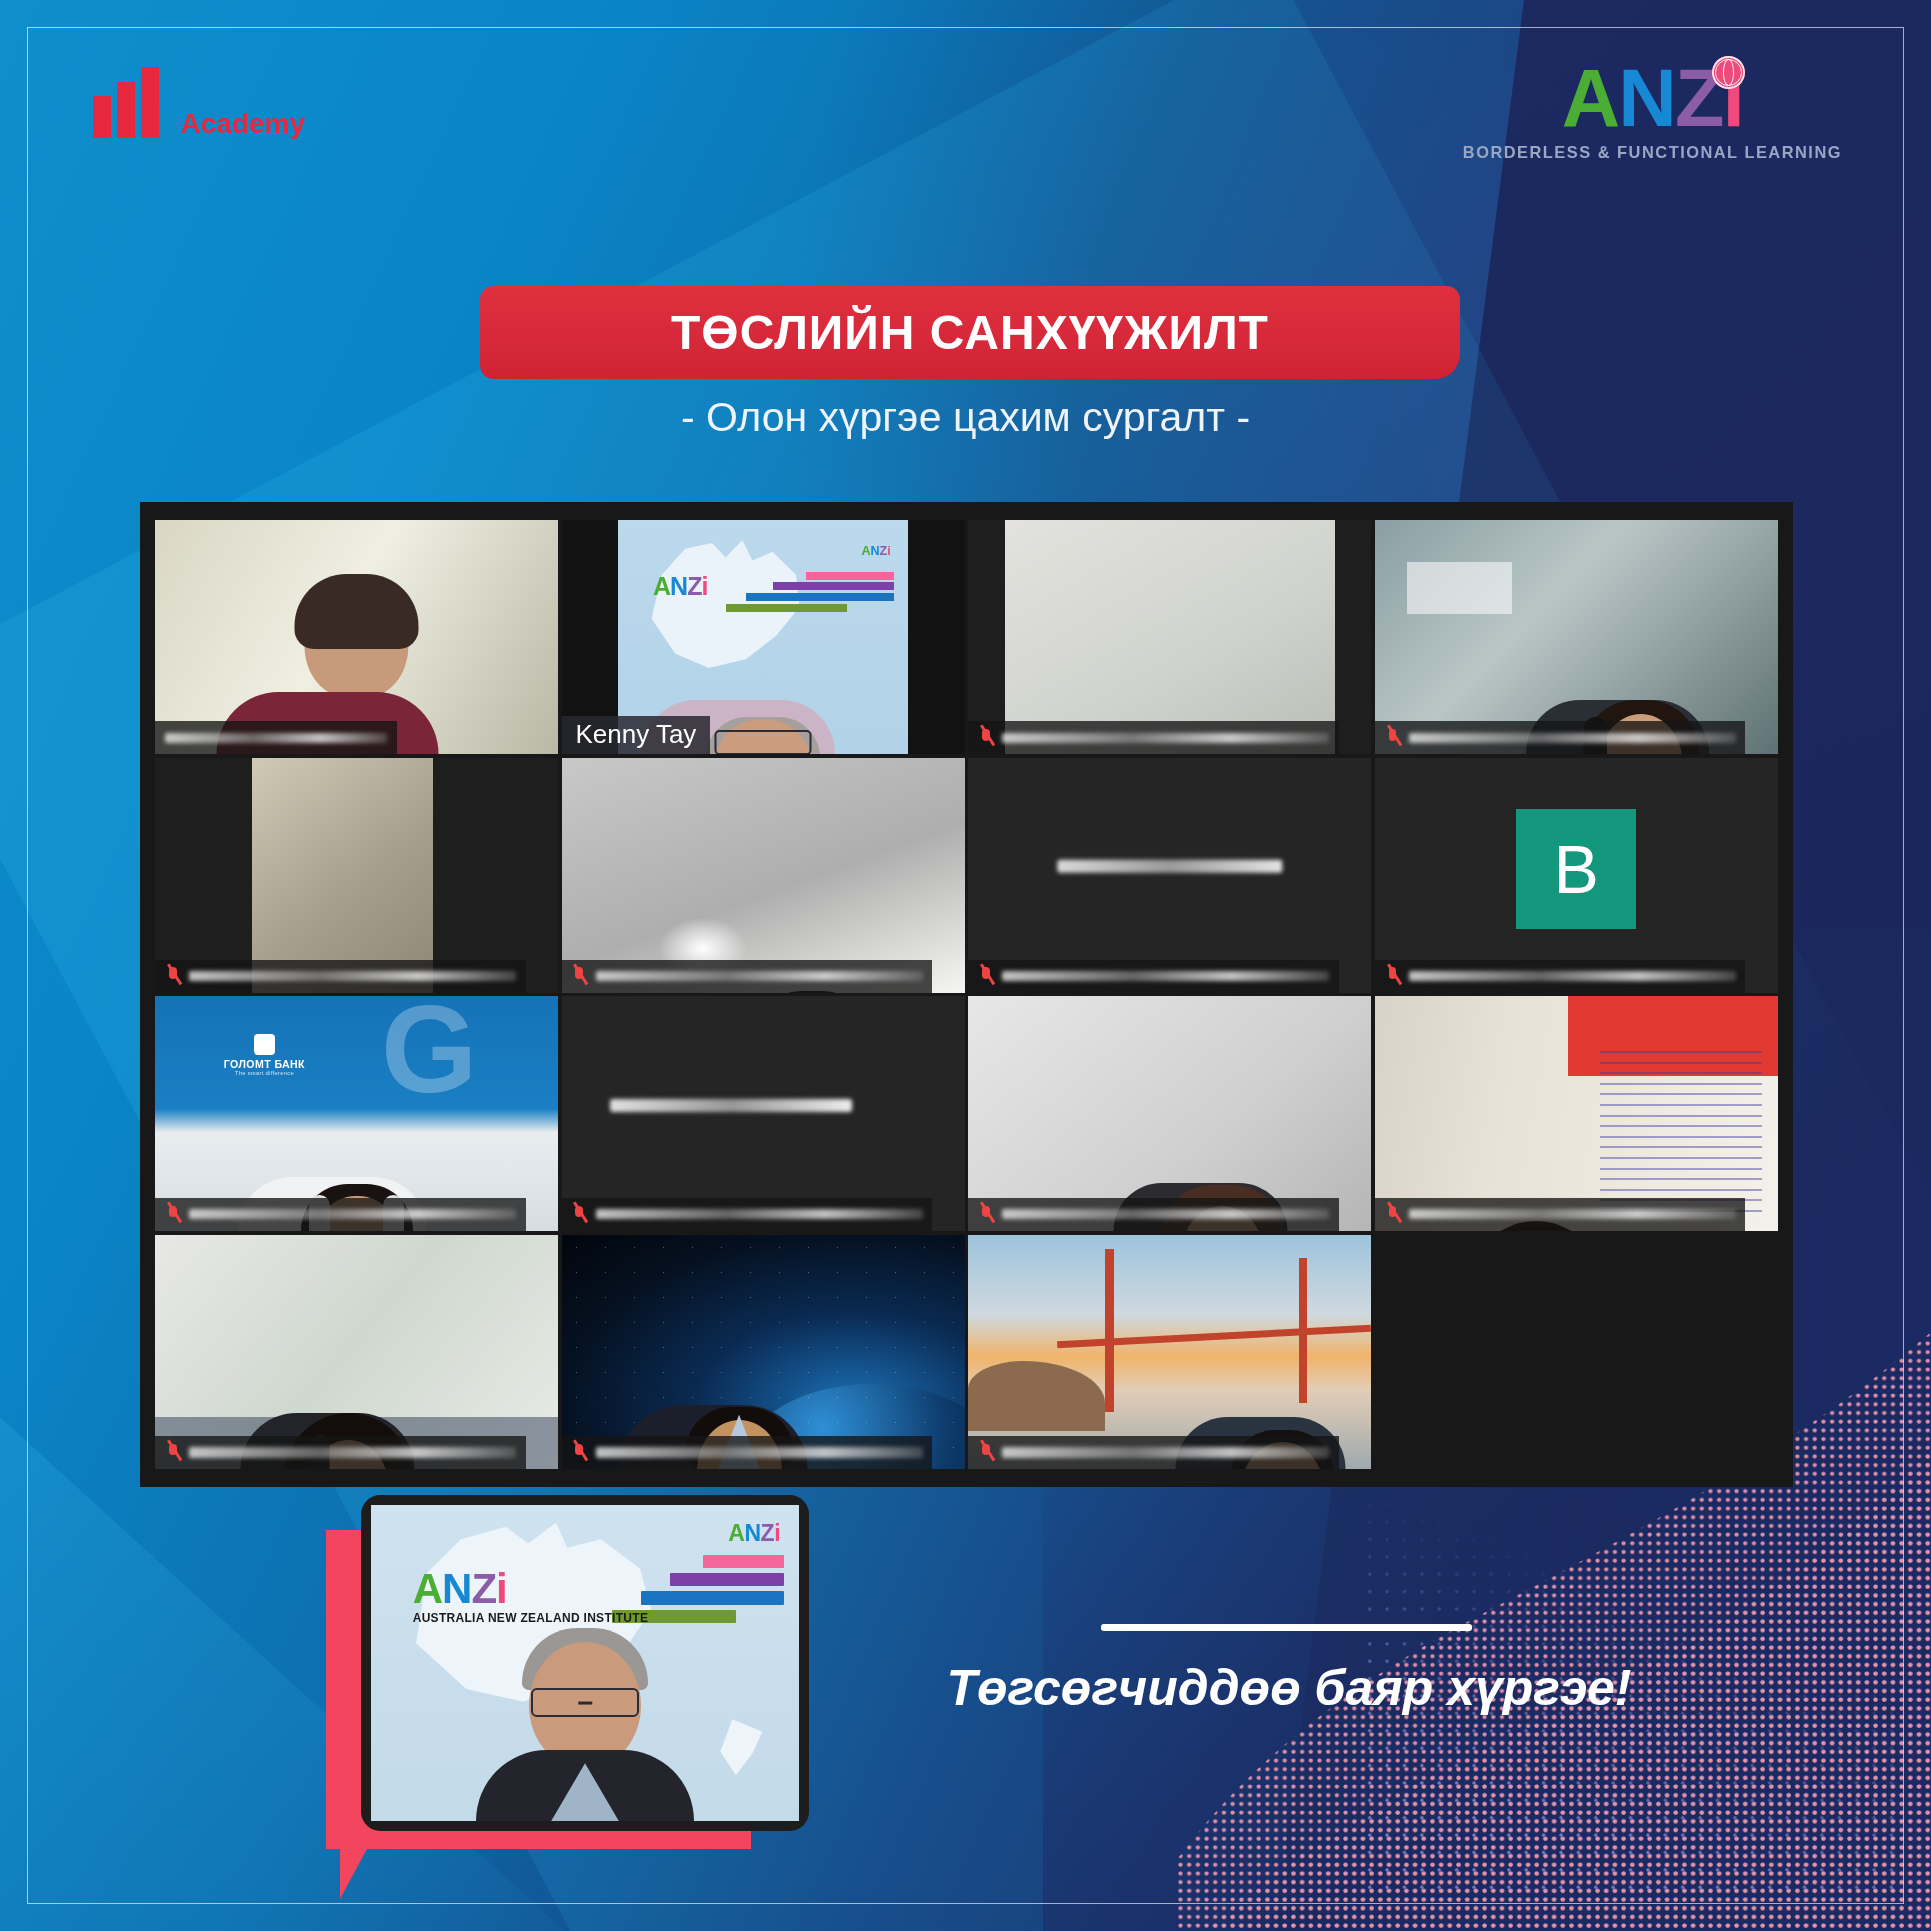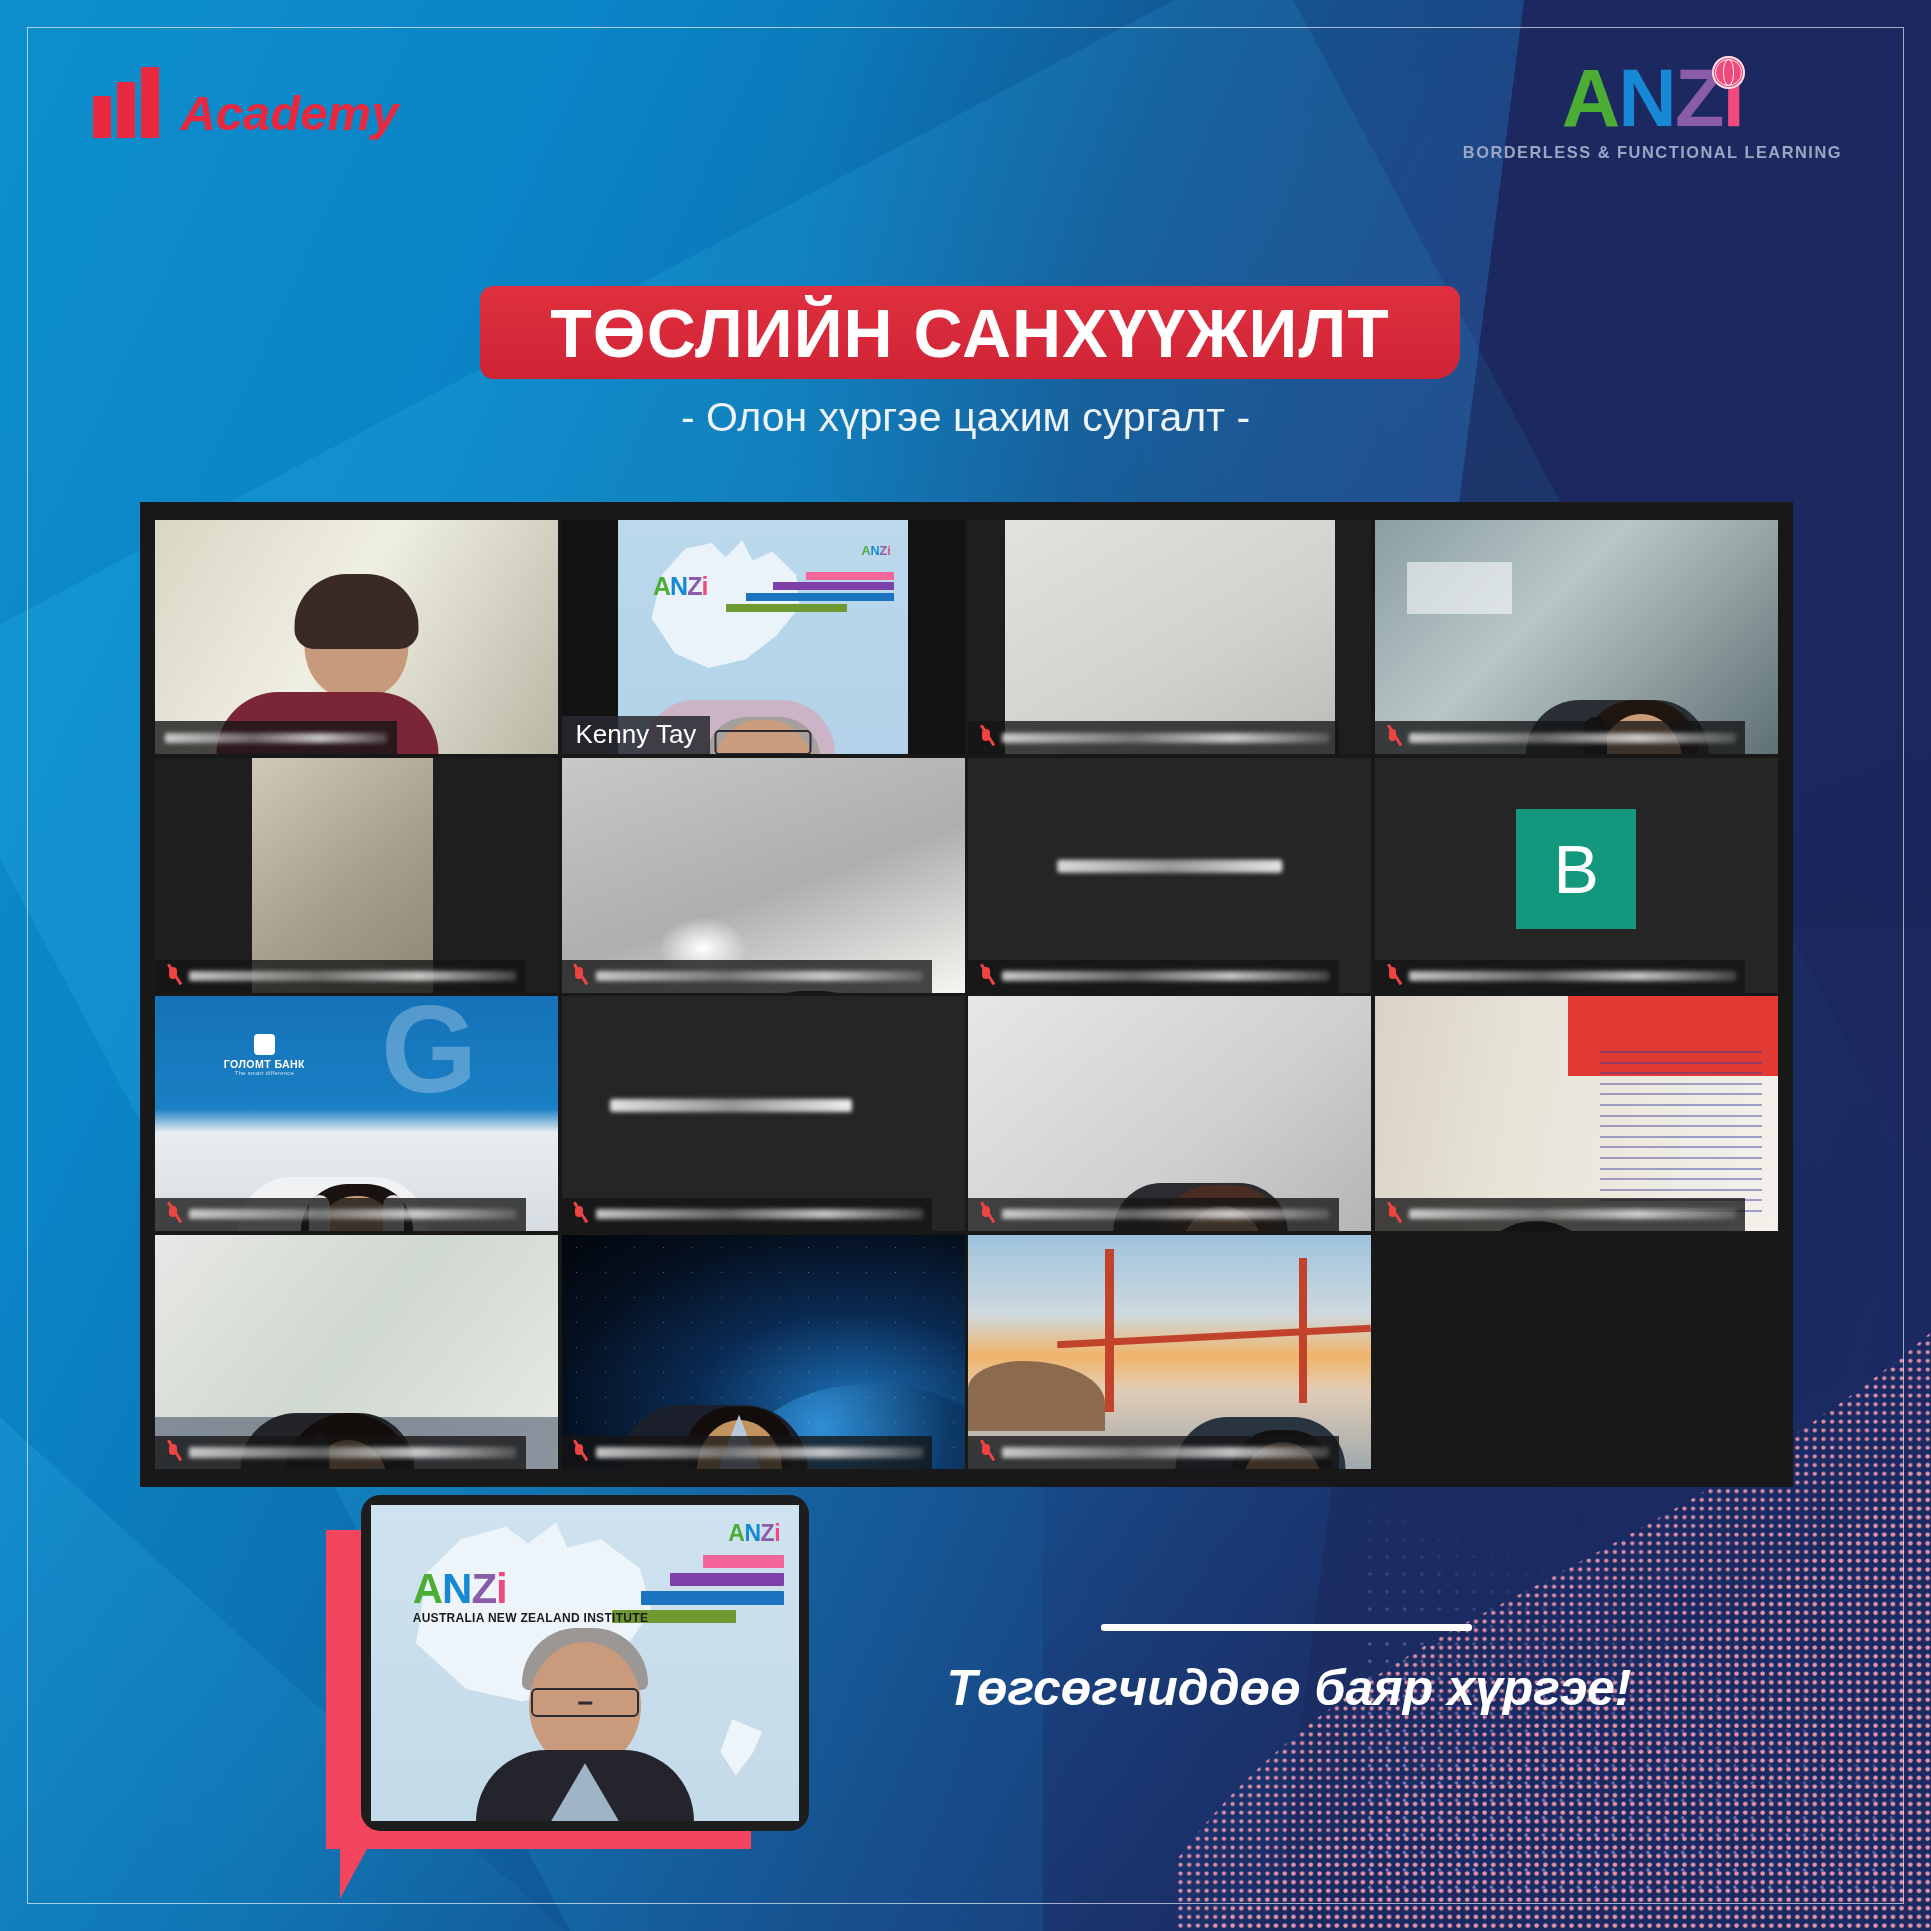--- a/index.html
+++ b/index.html
@@ -59,21 +59,21 @@
 
   
   .bfa-logo{ position:absolute; left:93px; top:68px; display:flex; align-items:flex-end; gap:21px; }
   .bfa-bars{ display:flex; align-items:flex-end; gap:5.8px; height:70px; }
   .bfa-bars i{ display:block; width:18.3px; background:#e8283f; border-radius:1px; }
   .bfa-bars i:nth-child(1){ height:42px; }
   .bfa-bars i:nth-child(2){ height:56px; }
   .bfa-bars i:nth-child(3){ height:71px; }
   .bfa-text{ line-height:1.0; }
   .bfa-top{ font-size:43px; font-weight:600; color:#ffffff; letter-spacing:0.2px; }
-  .bfa-bot{ font-size:49px; font-weight:700; color:#e8283f; font-style:italic; margin-top:3.9px; }
+  .bfa-bot{ font-size:28px; font-weight:700; color:#e8283f; margin-top:3.9px; }
 
   .anzi-logo{ position:absolute; right:89px; top:60px; text-align:center; }
   .anzi-word{ font-size:81px; font-weight:800; letter-spacing:-1.9px; line-height:.95; position:relative; display:inline-block; }
   .anzi-word .a{ color:#4cad34; } .anzi-word .n{ color:#1789d4; }
   .anzi-word .z{ color:#8b5ca8; } .anzi-word .i{ color:#ef4a7b; }
   .anzi-globe{
     position:absolute; right:-1.9px; top:-3.9px; width:33px; height:33px; border-radius:50%;
     background:#ef4a7b;
     box-shadow:inset 0 0 0 1.9px rgba(255,255,255,.85);
   }
@@ -83,21 +83,21 @@
   .anzi-globe::after{ inset:2.9px 10.6px; }
   .anzi-tag{ font-size:16.4px; font-weight:700; color:#9aa7c4; letter-spacing:1.5px; margin-top:5.8px; }
 
   
   .title-banner{
     position:absolute; left:480px; top:286px; width:980px; height:93px;
     background:linear-gradient(180deg,#e03040,#cf2333);
     border-radius:13.5px 13.5px 25px 13.5px;
     display:flex; align-items:center; justify-content:center;
   }
-  .title-banner span{ font-size:68px; font-weight:700; color:#fff; letter-spacing:1px; }
+  .title-banner span{ font-size:48px; font-weight:700; color:#fff; letter-spacing:1px; }
   .subtitle{
     position:absolute; left:0; right:0; top:394px; text-align:center;
     font-size:41px; color:#eef4fb; font-weight:400;
   }
 
   
   .grid-wrap{
     position:absolute; left:140px; top:502px; width:1653px; height:985px;
     background:#181818; padding:18.3px 15.4px;
   }

